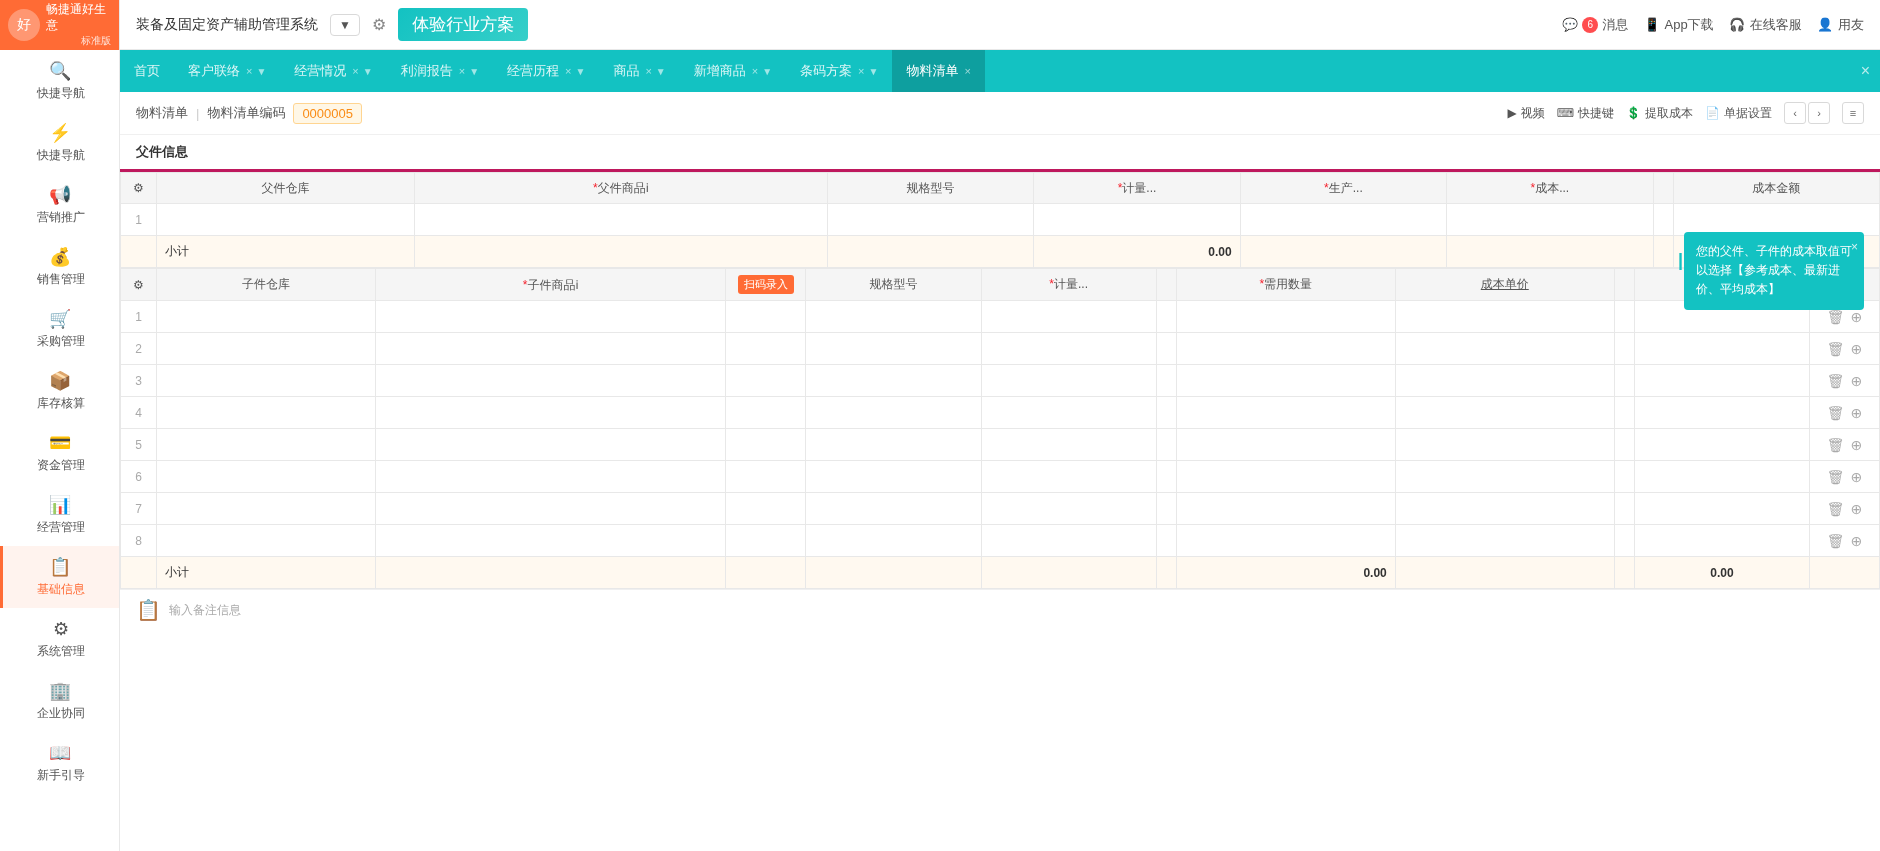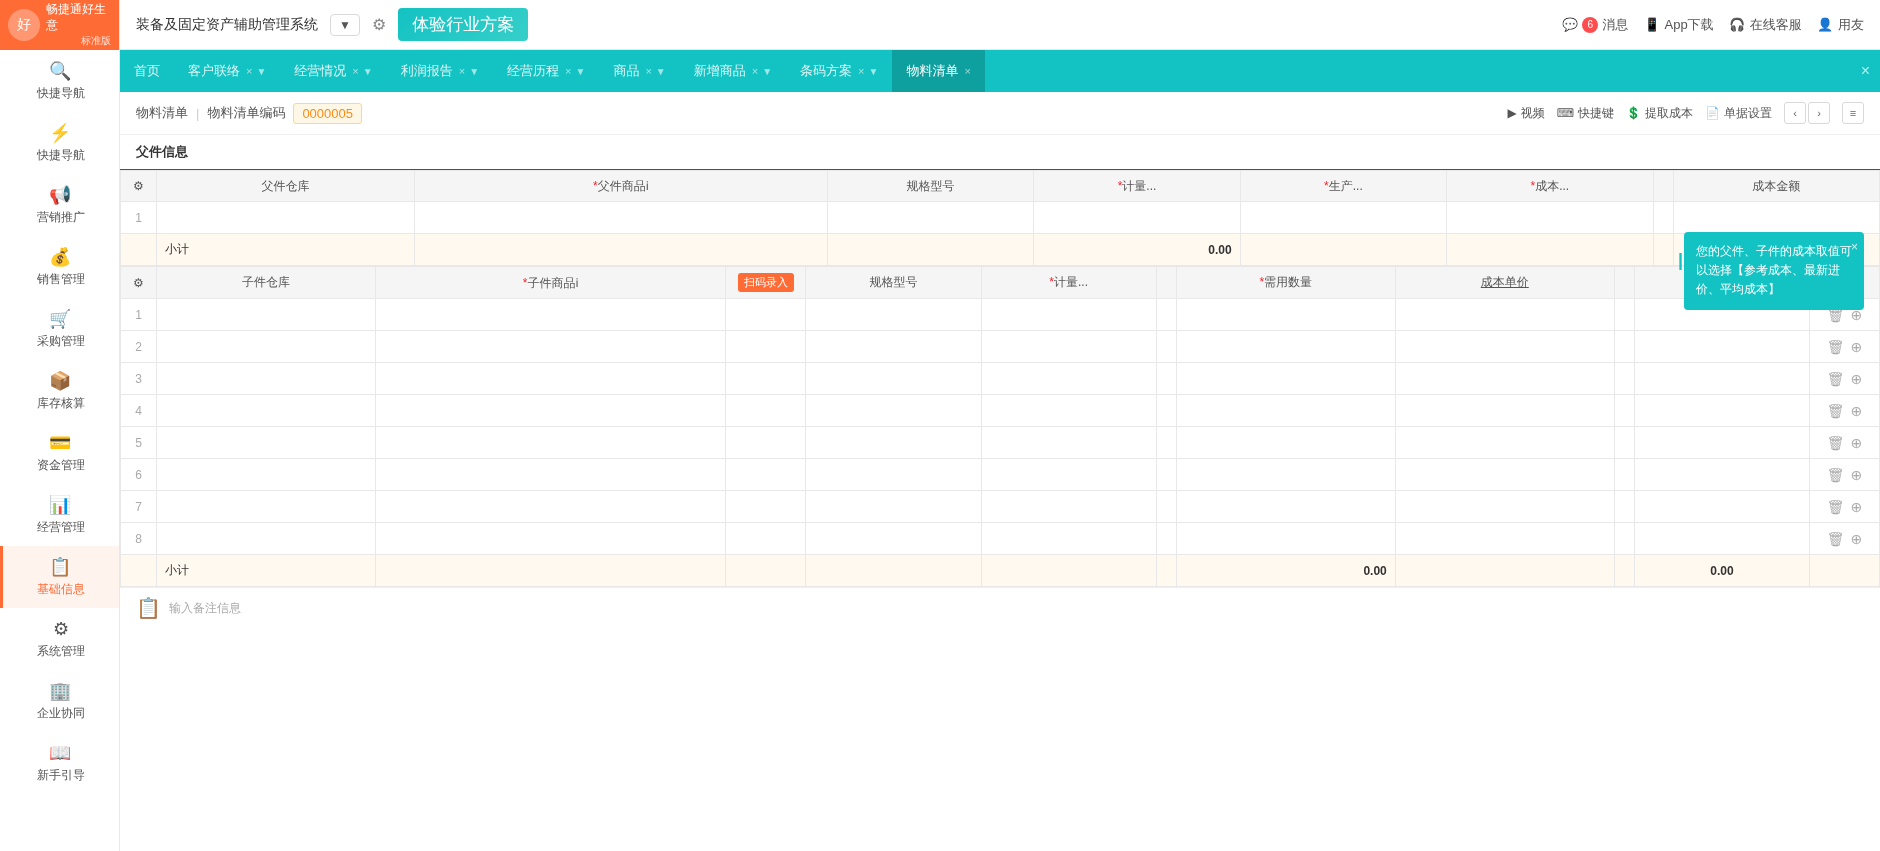--- a/index.html
+++ b/index.html
@@ -192,21 +192,21 @@
       color: #666;
     }
 
     
     .section-header {
       padding: 8px 16px;
       font-size: 13px;
       font-weight: 600;
       color: #333;
       background: #fff;
-      border-bottom: 1px solid #be185d;
+      border-bottom: 3px solid #be185d;
     }
 
     
     .data-table {
       width: 100%;
       border-collapse: collapse;
       font-size: 12px;
     }
     .data-table th {
       background: #f5f5f5;

